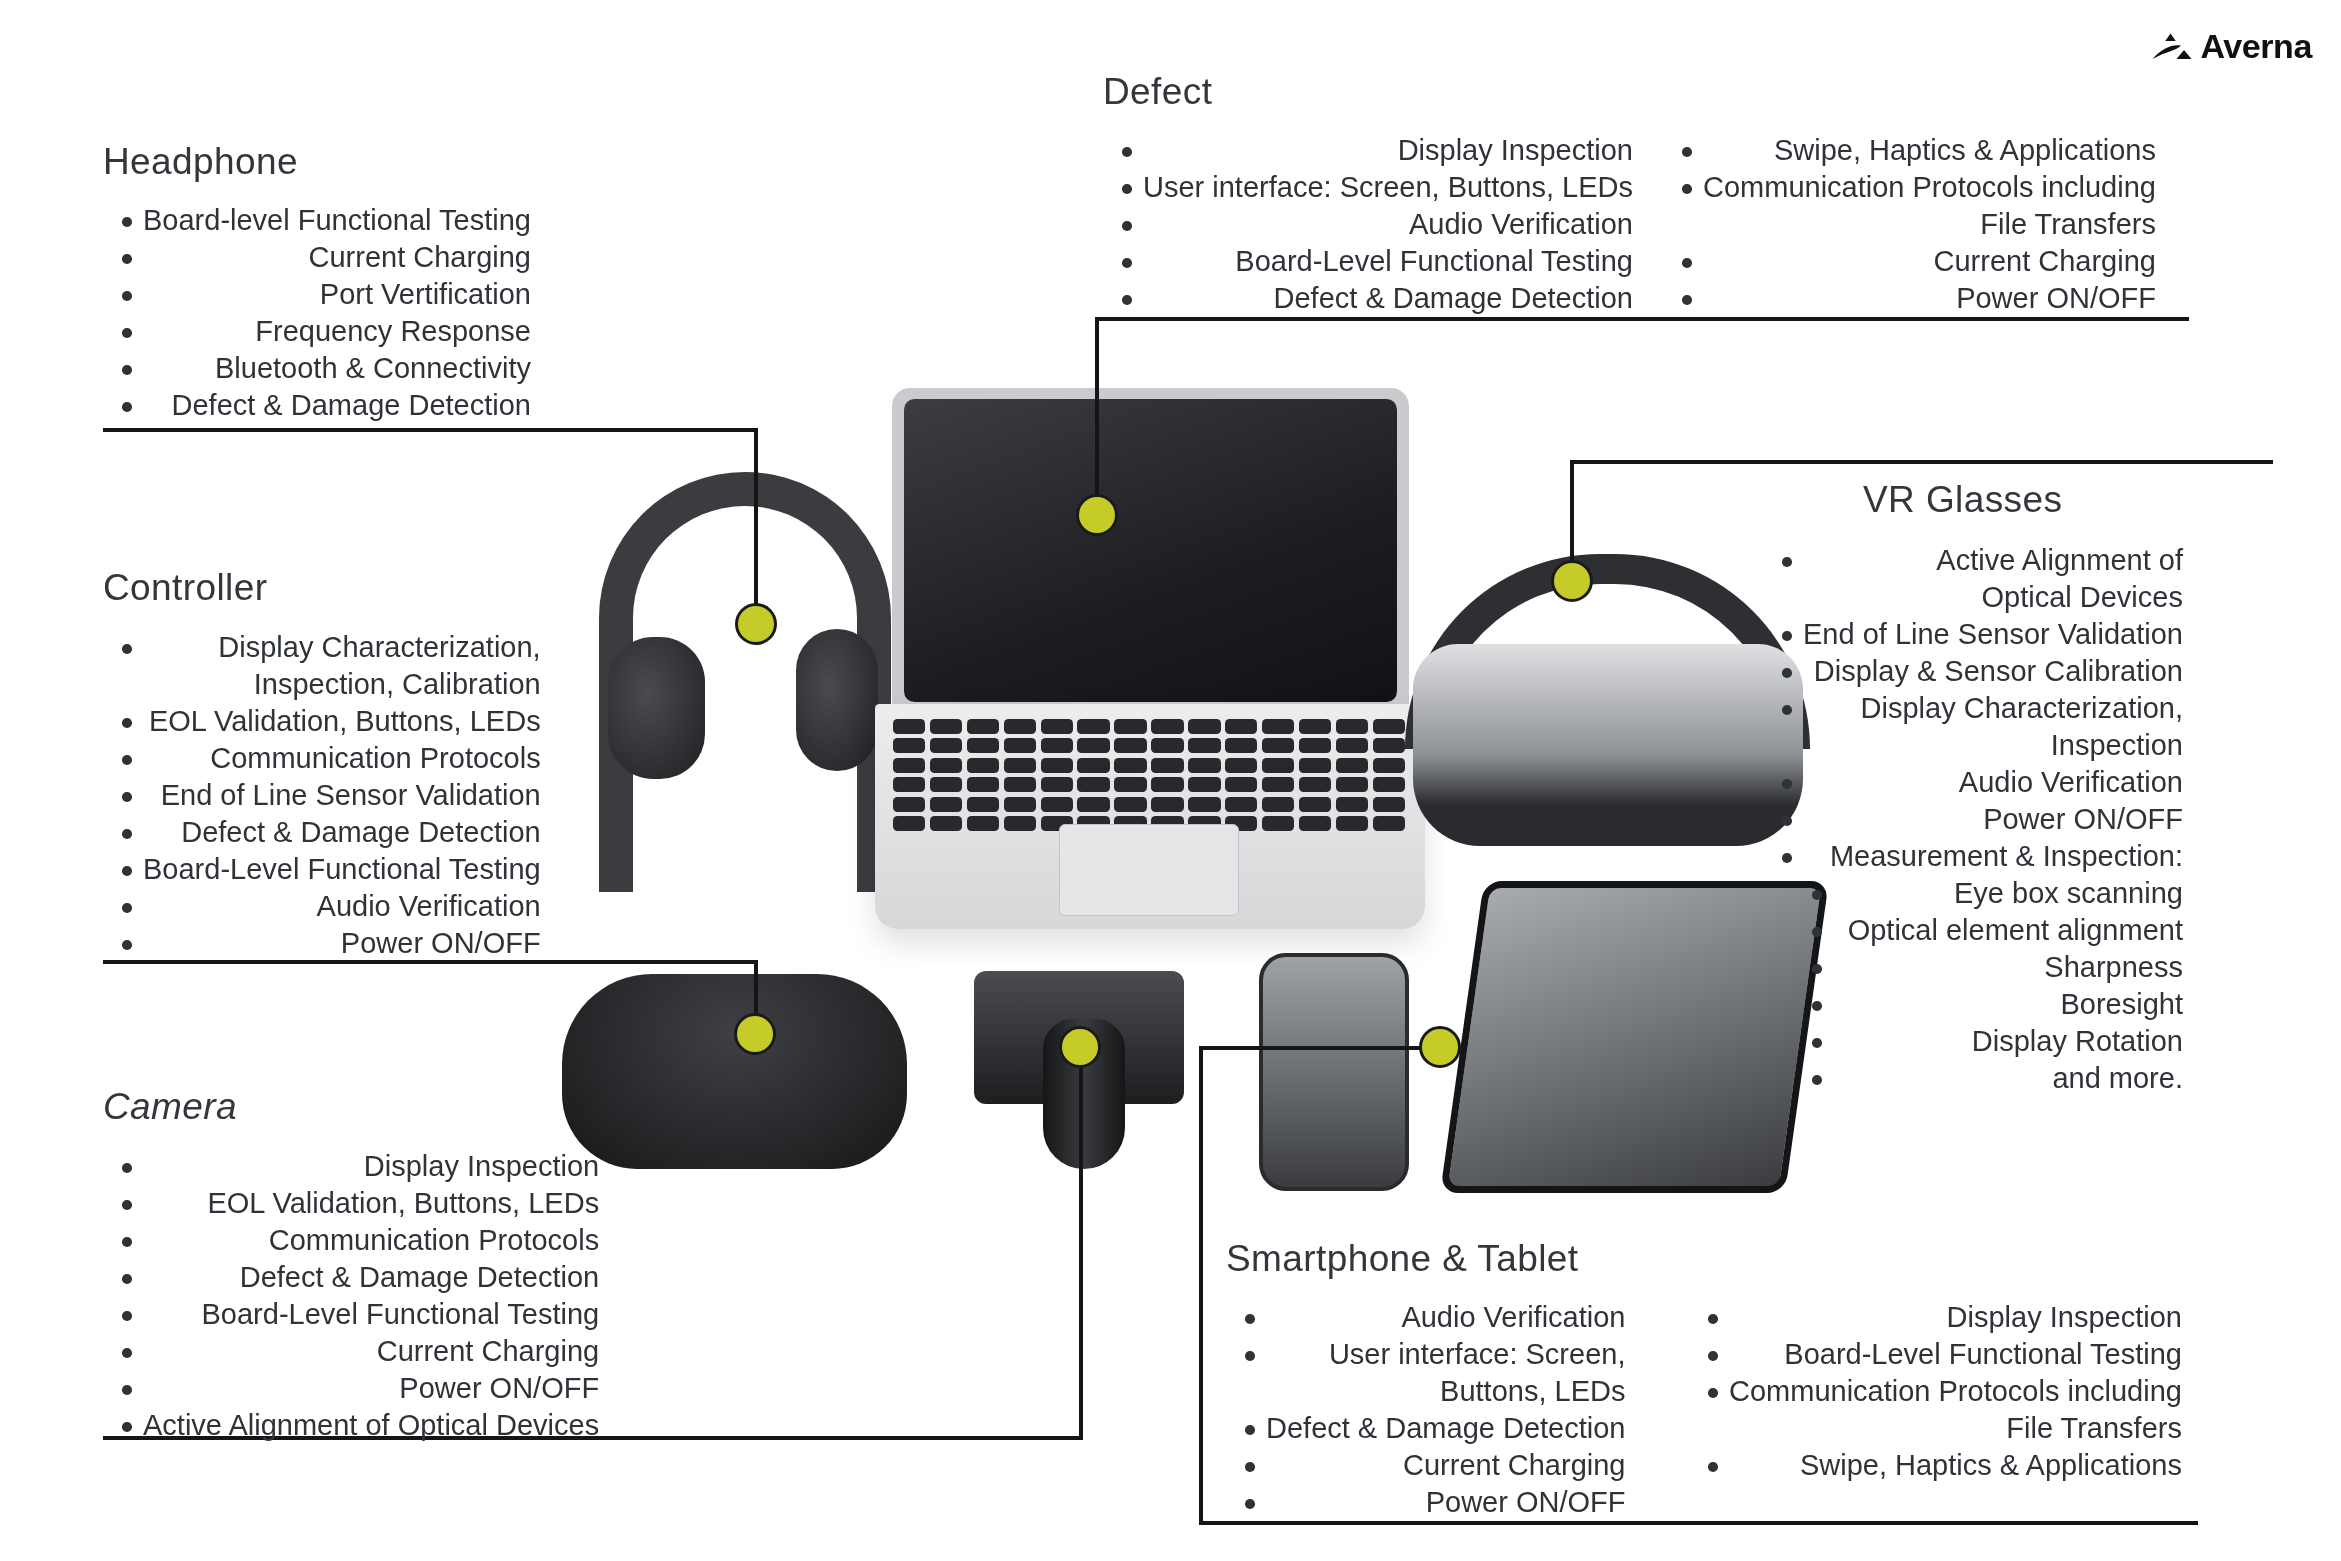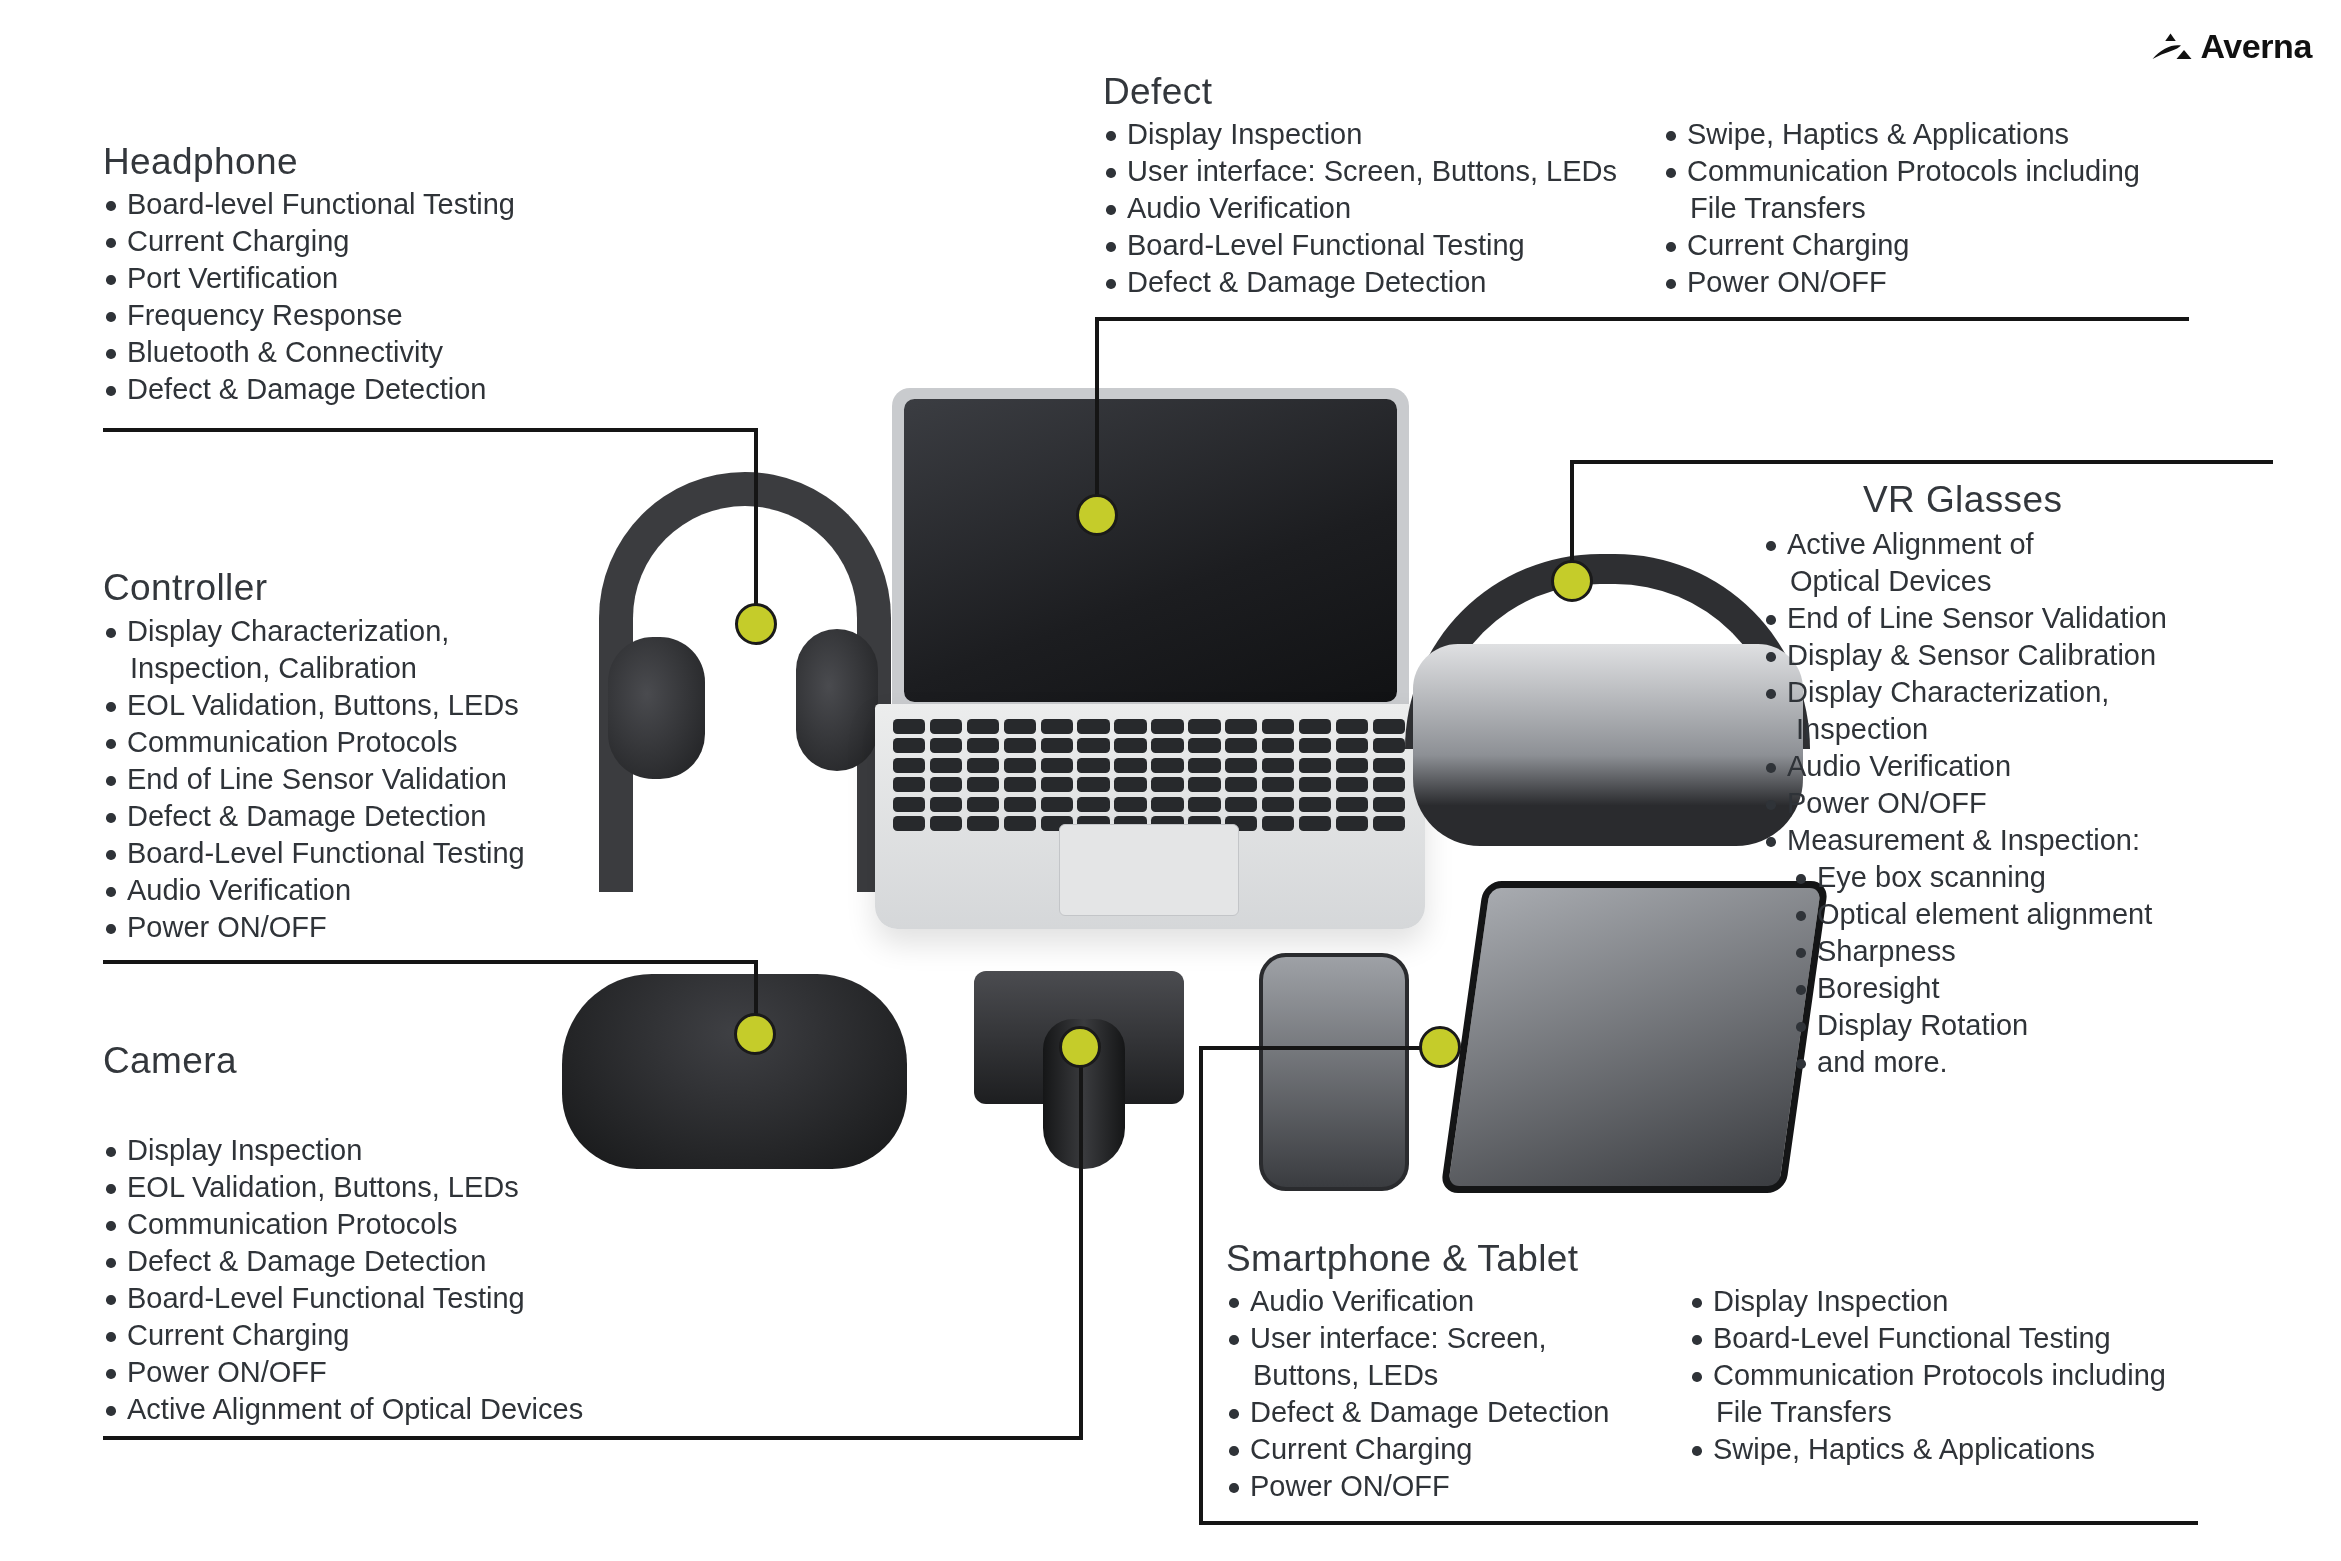--- a/index.html
+++ b/index.html
@@ -1,19 +1,19 @@
 <!DOCTYPE html>
 <html style="font-size:12px"><head>
 <meta charset="utf-8">
 <style>
   html, body { margin:0; padding:0; background:#ffffff; }
   body { width:2342px; height:1561px; position:relative; overflow:hidden;
          font-family:"Liberation Sans", sans-serif; color:#2f3338; }
   .title { position:absolute; font-size:37px; font-weight:400; color:#33373c; letter-spacing:0.4px; white-space:nowrap; }
-  .list { position:absolute; margin:0; padding:0; list-style:none; font-size:29px; line-height:37px; color:#2f3338; }
+  .list { position:absolute; margin:16px; padding:0; list-style:none; font-size:29px; line-height:37px; color:#2f3338;text-align:right; }
   .list li { position:relative; padding-left:24px; white-space:nowrap; }
   .list li::before { content:""; position:absolute; left:3px; top:15px; width:9.7px; height:9.7px; border-radius:50%; background:#2f3338; }
   .list li.cont { padding-left:27px; }
   .list li.cont::before { display:none; }
   .list li.sub { padding-left:54px; }
   .list li.sub::before { left:33px; }
   .hline { position:absolute; height:3.7px; background:#151515; }
   .vline { position:absolute; width:3.7px; background:#151515; }
   .dot { position:absolute; width:42px; height:42px; border-radius:50%; background:#c5cc2a; border:3.7px solid #1a1a1a; box-sizing:border-box; transform:translate(-50%,-50%); z-index:5; }
   .logo { position:absolute; right:30px; top:27px; display:flex; align-items:center; gap:7.5px; }
@@ -237,21 +237,21 @@
   <li>Power ON/OFF</li>
   <li>Measurement &amp; Inspection:</li>
   <li class="sub">Eye box scanning</li>
   <li class="sub">Optical element alignment</li>
   <li class="sub">Sharpness</li>
   <li class="sub">Boresight</li>
   <li class="sub">Display Rotation</li>
   <li class="sub">and more.</li>
 </ul>
 
-<div class="title" style="left:103px;top:1040px;">Camera</div>
+<div class="title" style="left:103px;top:1086px;font-style:italic;">Camera</div>
 <ul class="list" style="left:103px;top:1132px;">
   <li>Display Inspection</li>
   <li>EOL Validation, Buttons, LEDs</li>
   <li>Communication Protocols</li>
   <li>Defect &amp; Damage Detection</li>
   <li>Board-Level Functional Testing</li>
   <li>Current Charging</li>
   <li>Power ON/OFF</li>
   <li>Active Alignment of Optical Devices</li>
 </ul>

